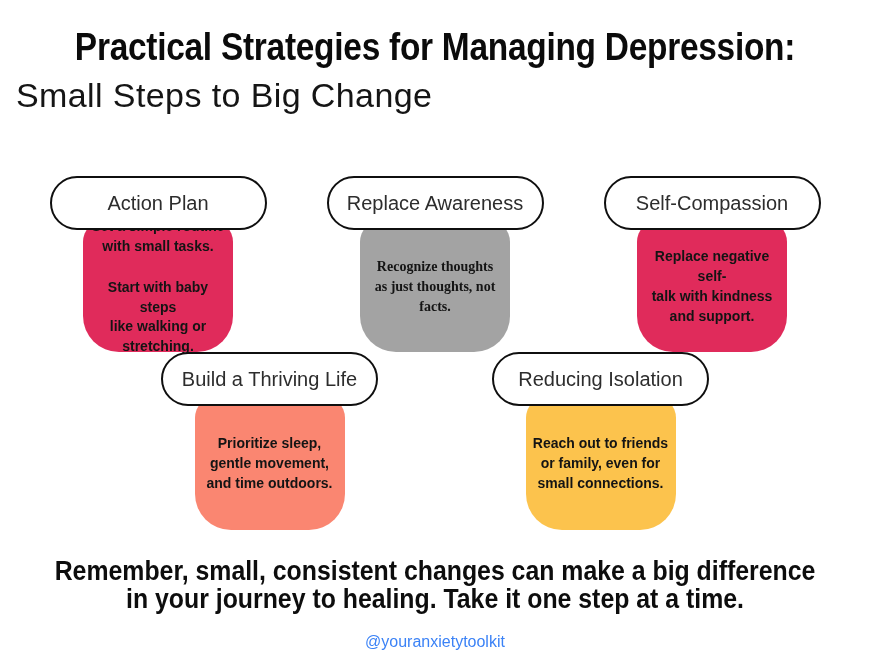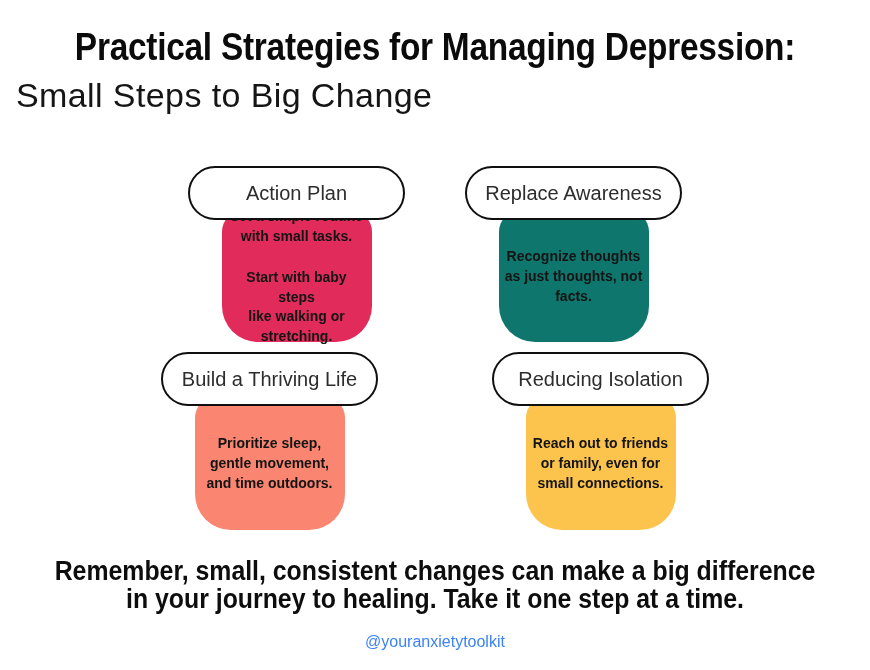--- a/index.html
+++ b/index.html
@@ -36,21 +36,21 @@
     white-space: nowrap;
   }
 
   
   .row {
     position: absolute;
     left: 0; right: 0;
     display: flex;
     justify-content: center;
   }
-  .row-1 { top: 166px; gap: 60px; }
+  .row-1 { top: 176px; gap: 60px; }
   .row-2 { top: 352px; gap: 114px; }
 
   .card {
     display: flex;
     flex-direction: column;
     align-items: center;
     width: 217px;
   }
   .pill {
     position: relative;
@@ -133,27 +133,37 @@
       <p>Start with baby steps
 like walking or
 stretching.</p>
     </div>
   </div>
 
   <div class="card">
     <div class="pill">
       <span>Replace Awareness</span>
     </div>
-    <div class="box" style="background: #0f766e;">
+    <div class="box" style="background: #a3a3a3; font-family: Liberation Serif, serif;">
       <p>Recognize thoughts
 as just thoughts, not
 facts.</p>
     </div>
   </div>
 
+  <div class="card">
+    <div class="pill">
+      <span>Self-Compassion</span>
+    </div>
+    <div class="box" style="background: rgb(224, 43, 91);">
+      <p>Replace negative self-
+talk with kindness
+and support.</p>
+    </div>
+  </div>
 
 </div>
 
 <div class="row row-2">
 
   <div class="card">
     <div class="pill">
       <span>Build a Thriving Life</span>
     </div>
     <div class="box" style="background: rgb(250, 134, 113);">

